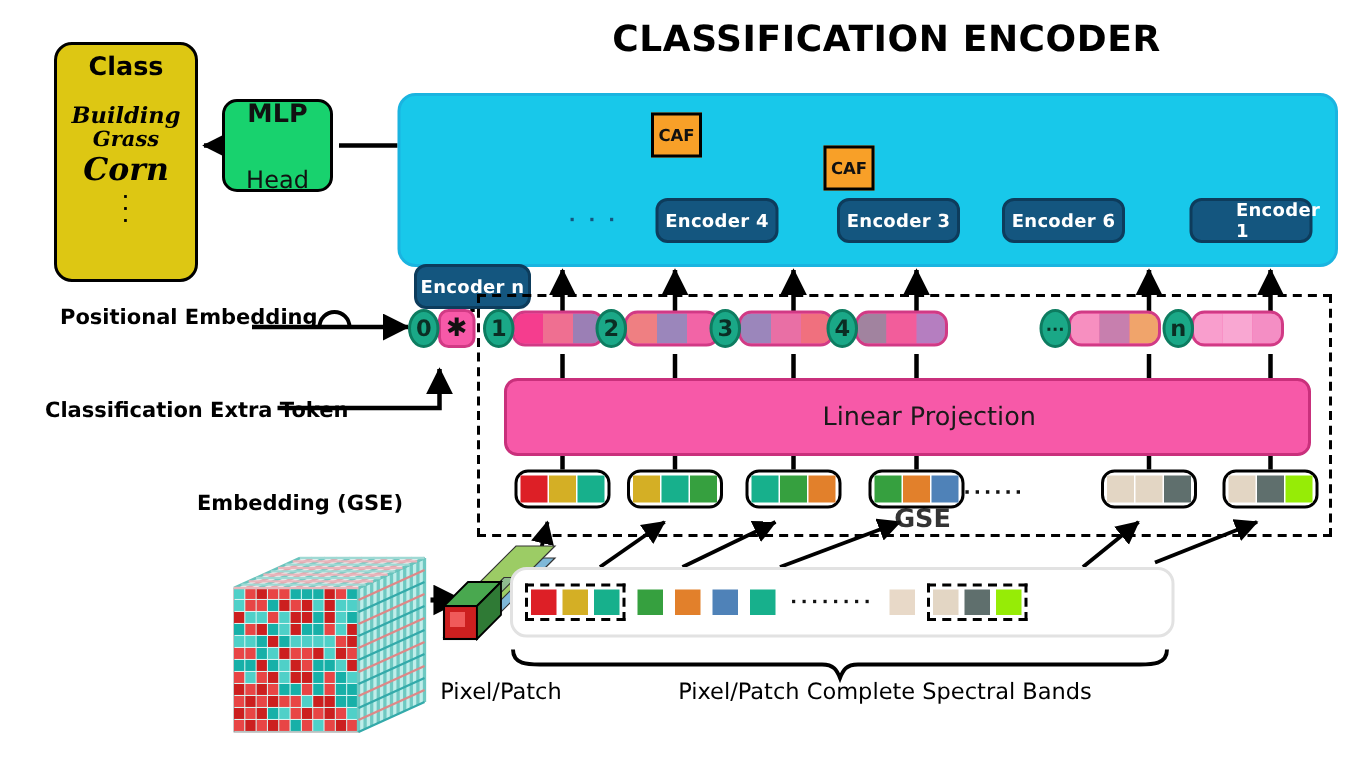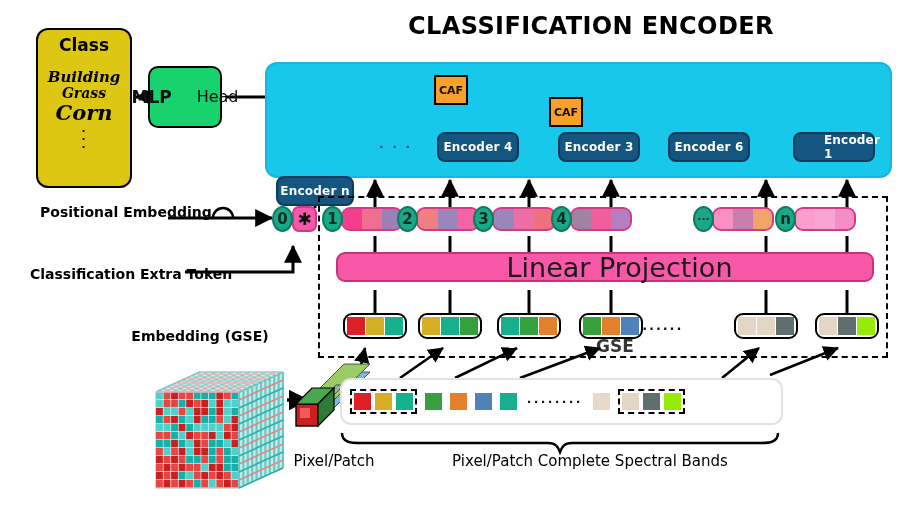--- a/index.html
+++ b/index.html
@@ -37,21 +37,21 @@
   #cls1{font-size:14px;}
   #cls2{font-size:21px;}
   #class-dots{margin-top:2px;font-size:13px;line-height:.62;font-weight:bold;
     color:#000;text-align:center;}
 
   
   #mlp-box{
     left:148px;top:66px;width:74px;height:62px;
     background:#18d26e;border:2.5px solid #000;border-radius:10px;
     box-sizing:border-box;
-    display:flex;flex-direction:row;align-items:center;justify-content:center;gap:25px;
+    display:flex;flex-direction:column;align-items:center;justify-content:center;gap:25px;
   }
   #mlp-l1{font-size:17px;font-weight:bold;color:#111;font-family:"DejaVu Sans", sans-serif;}
   #mlp-l2{font-size:16px;color:#111;font-family:"DejaVu Sans", sans-serif;margin-top:-1px;}
 
   
   #enc-panel{
     left:265px;top:62px;width:627px;height:116px;
     background:#18c8ea;border:2px solid #1ab4e0;border-radius:12px;
     box-sizing:border-box;
   }
@@ -118,25 +118,25 @@
     border:2.5px dashed #000;box-sizing:border-box;
   }
   #gse-ghost{
     left:570px;top:336px;width:90px;
     text-align:center;font-size:17px;font-weight:bold;color:#111;
     font-family:"DejaVu Sans", sans-serif;opacity:.85;
   }
 
   
   #linproj{
-    left:336px;top:252px;width:538px;height:30px;
+    left:336px;top:252px;width:538px;height:52px;
     background:#f759a8;border:2.5px solid #c9307c;border-radius:9px;
     box-sizing:border-box;
     display:flex;align-items:center;justify-content:center;
-    font-size:27px;color:#1a1a1a;
+    font-size:17px;color:#1a1a1a;
     font-family:"DejaVu Sans", sans-serif;
     padding-left:29px;
   }
 
   
   .group-box{
     width:64px;height:26px;border-radius:9px;
     border:2.5px solid #000;background:#fff;
     box-sizing:border-box;
     display:flex;align-items:center;gap:1px;padding:2px;

